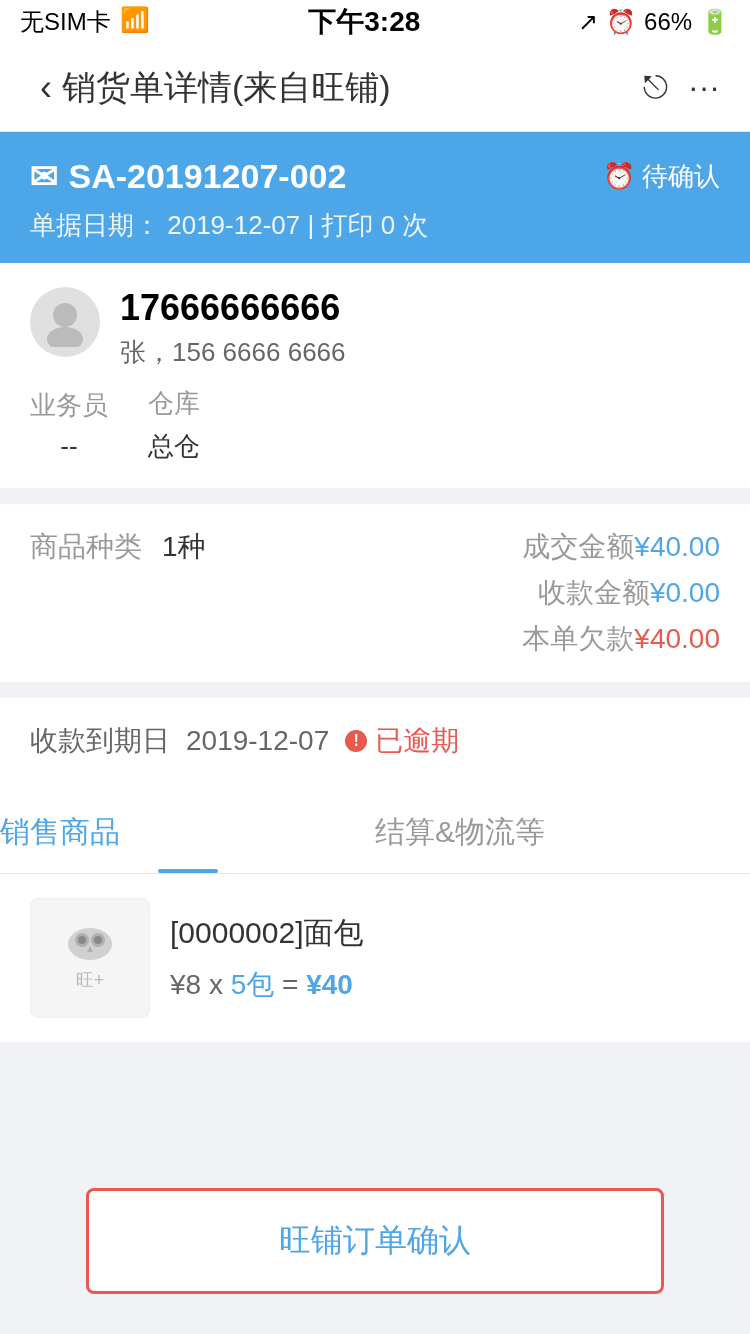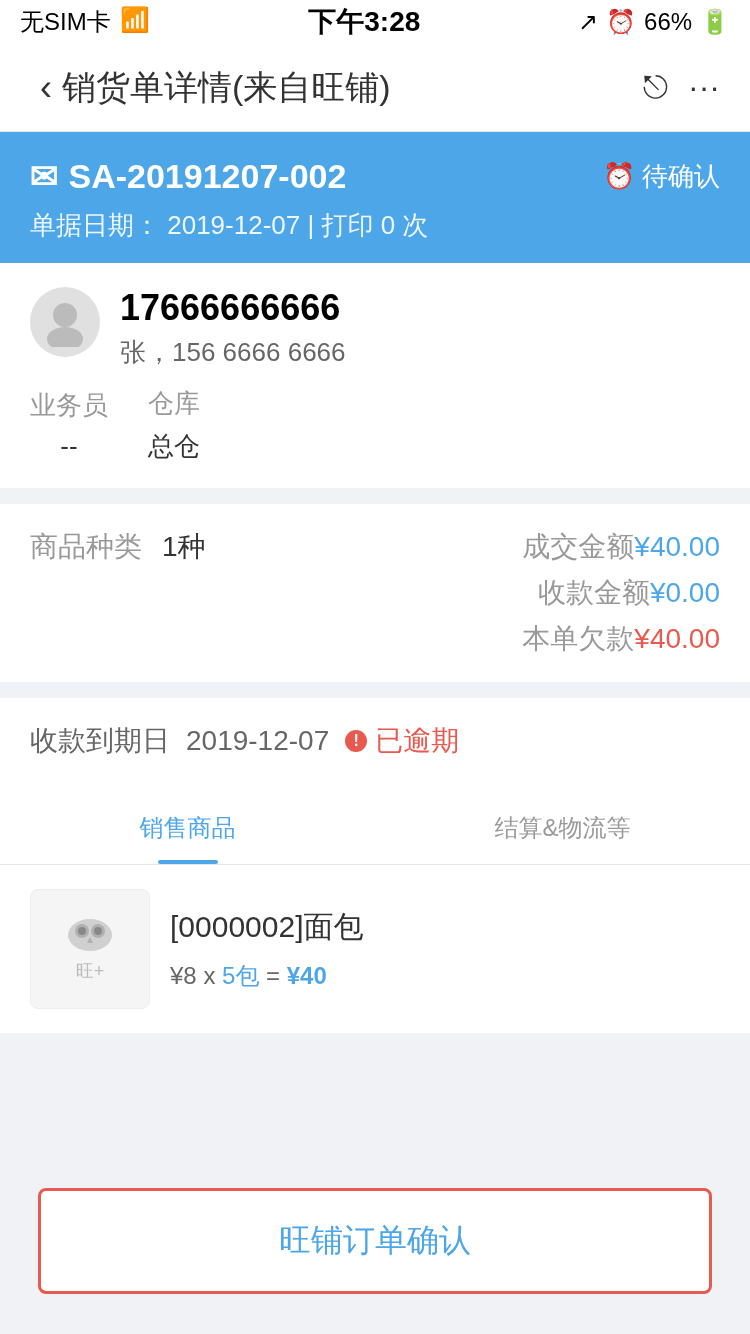--- a/index.html
+++ b/index.html
@@ -204,23 +204,22 @@
 
     
     .tabs-bar {
       background: #fff;
       display: flex;
       border-bottom: 1px solid #e8e8e8;
       margin-bottom: 0;
     }
     .tab-item {
       flex: 1;
-      text-align: center;
       padding: 28px 0 20px;
-      font-size: 24px;
+      font-size: 30px;
       color: #999;
       cursor: pointer;
       position: relative;
     }
     .tab-item.active {
       color: #4da6e8;
     }
     .tab-item.active::after {
       content: '';
       position: absolute;
@@ -261,39 +260,39 @@
       align-items: center;
       gap: 4px;
     }
     .product-info { flex: 1; }
     .product-name {
       font-size: 30px;
       color: #333;
       margin-bottom: 12px;
     }
     .product-price {
-      font-size: 24px;
+      font-size: 28px;
       color: #666;
     }
     .price-qty { color: #4da6e8; }
     .price-total { color: #4da6e8; font-weight: 600; }
 
     
     .bottom-space {
       height: 200px;
       background: #f0f2f5;
     }
 
     
     .bottom-button-container {
       position: fixed;
       bottom: 40px;
       left: 50%;
       transform: translateX(-50%);
-      width: 674px;
+      width: 578px;
     }
     .confirm-button {
       width: 100%;
       padding: 28px;
       background: #fff;
       border: 3px solid #e85a4f;
       border-radius: 8px;
       font-size: 32px;
       color: #4da6e8;
       text-align: center;

